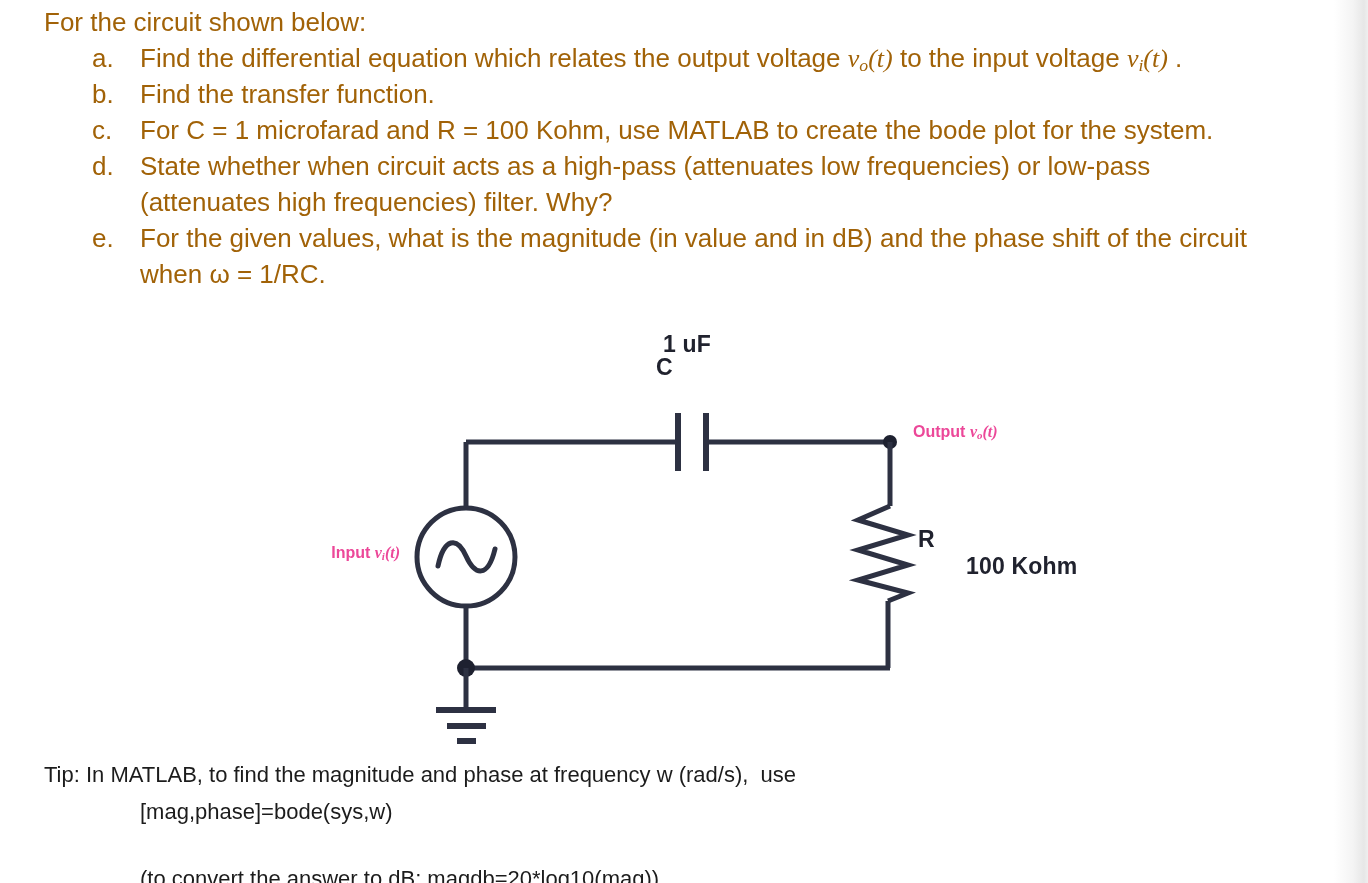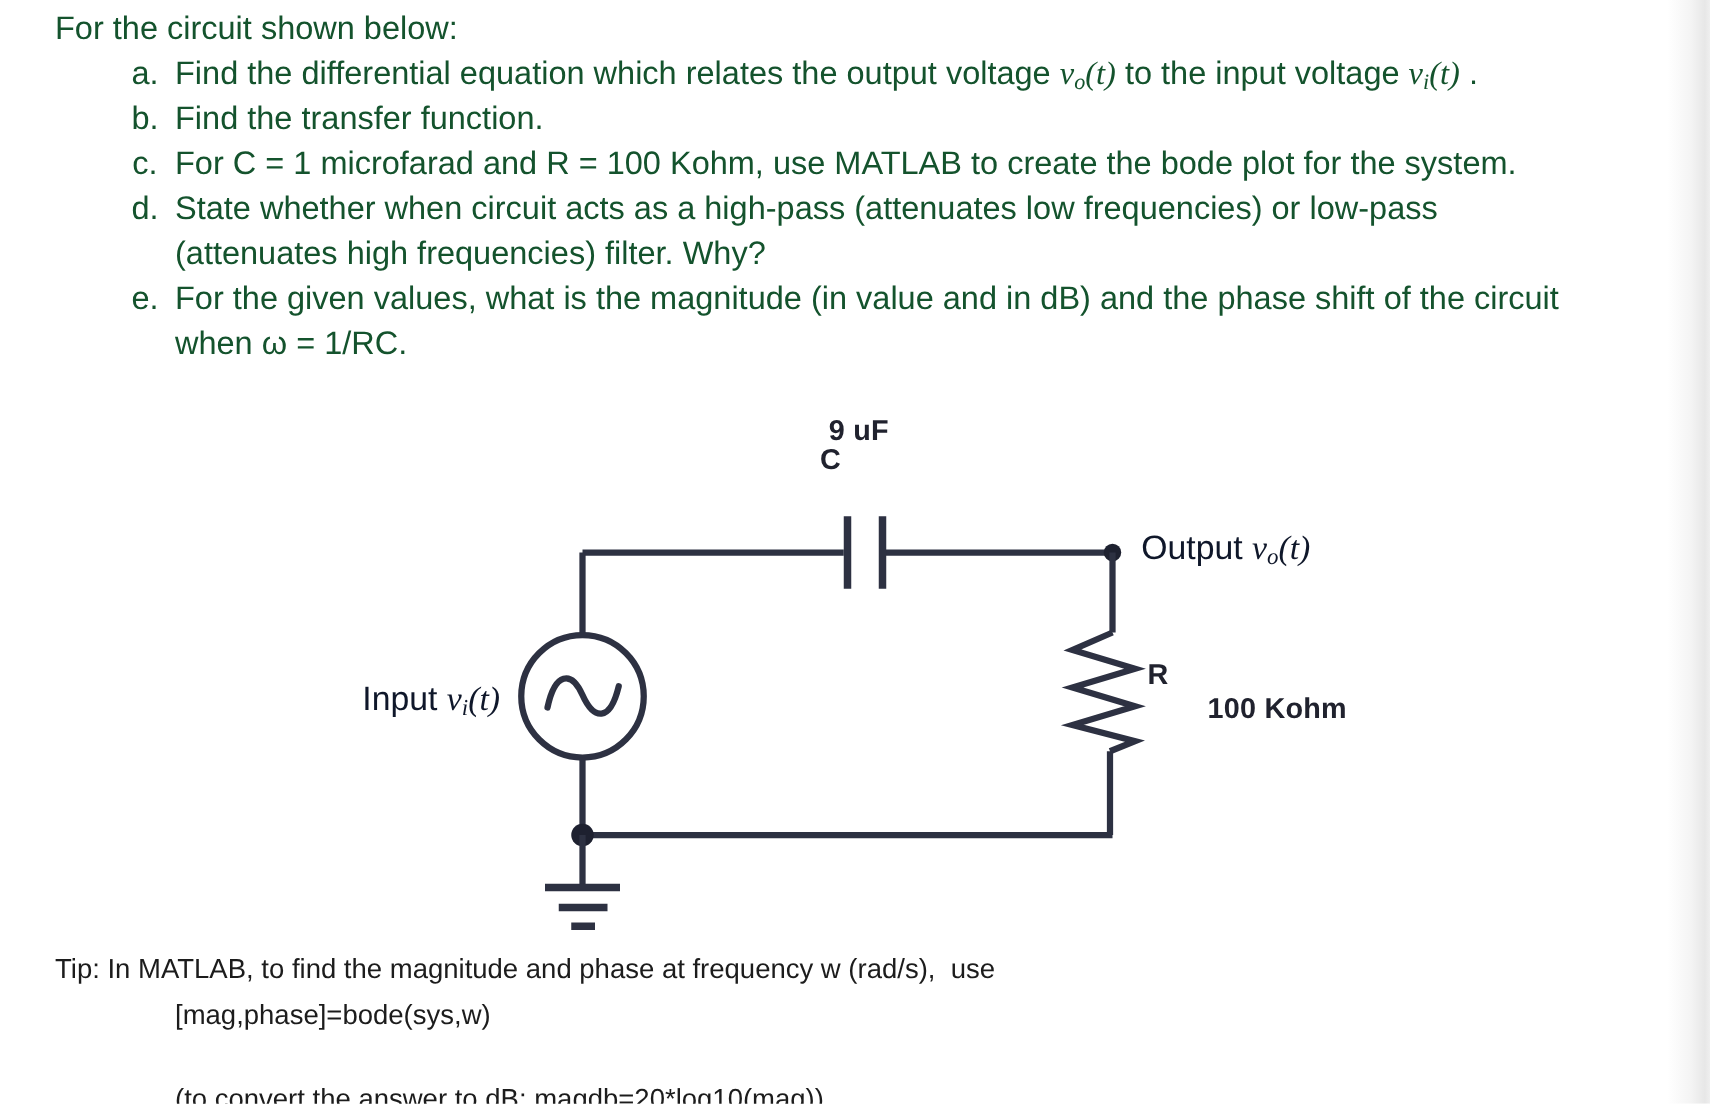--- a/index.html
+++ b/index.html
@@ -6,29 +6,29 @@
   html, body { width: 1368px; height: 883px; }
   body {
     position: relative;
     width: 1368px; height: 883px;
     background: #ffffff;
     font-family: "Liberation Sans", sans-serif;
     color: #1c1c1c;
     overflow: hidden;
   }
   .abs { position: absolute; white-space: nowrap; }
-  .body-line { font-size: 26px; line-height: 32px; color: #14532d; text-align: center; }
+  .body-line { font-size: 26px; line-height: 32px; color: #a16207; }
   .li { display: flex; }
   .li-letter { display: inline-block; width: 48px; }
   .mv { font-family: "Liberation Serif", serif; font-style: italic; }
   .msub {
     font-family: "Liberation Serif", serif; font-style: italic;
     font-size: 0.68em; position: relative; top: 0.22em;
   }
-  .circ-label { font-size: 27px; color: #0f172a; }
+  .circ-label { font-size: 16px; color: #ec4899; font-weight: bold; }
   .circ-label-bold { font-size: 23px; font-weight: bold; color: #20222e; letter-spacing: 0.2px; }
   .tip-line { font-size: 22px; line-height: 32px; white-space: pre; }
   svg .wire { stroke: #2d3142; stroke-width: 5; fill: none; }
   svg .plate { stroke: #2d3142; stroke-width: 6; fill: none; }
   svg .dot { fill: #1e2130; stroke: none; }
   .edge-shadow {
     position: absolute; top: 0; right: 0; width: 34px; height: 883px;
     background: linear-gradient(to right, rgba(255,255,255,0) 0%, #f4f4f4 55%, #e7e7e7 88%, #efefef 100%);
   }
 </style>
@@ -85,21 +85,21 @@
   <path class="plate" d="M436 710 H496"></path>
   <path class="plate" d="M447 726 H486"></path>
   <path class="plate" d="M457 741 H476"></path>
 
   <circle class="dot" cx="890" cy="442" r="7"></circle>
   <path class="wire" d="M890 442 V506"></path>
   <polyline class="wire" style="stroke-linejoin:miter" points="890,506 858,520 908,535 858,550 908,565 858,580 908,593 888,601"></polyline>
   <path class="wire" d="M888 601 V668"></path>
 </svg>
 
-<div class="abs circ-label-bold" style="left:663px; top:331px;">9 uF</div>
+<div class="abs circ-label-bold" style="left:663px; top:331px;">1 uF</div>
 <div class="abs circ-label-bold" style="left:656px; top:354px;">C</div>
 
 <div class="abs circ-label" style="left:913px; top:423px;"><span>Output </span><span class="mv">v</span><span class="msub">o</span><span class="mv">(t)</span></div>
 
 <div class="abs circ-label" style="left:250px; top:544px; width:150px; text-align:right;"><span>Input </span><span class="mv">v</span><span class="msub">i</span><span class="mv">(t)</span></div>
 
 <div class="abs circ-label-bold" style="left:918px; top:526px;">R</div>
 <div class="abs circ-label-bold" style="left:918px; top:553px;margin-left:48px;">100 Kohm</div>
 
 <div class="abs tip-line" style="left:44px; top:759px;">Tip: In MATLAB, to find the magnitude and phase at frequency w (rad/s),  use</div>

